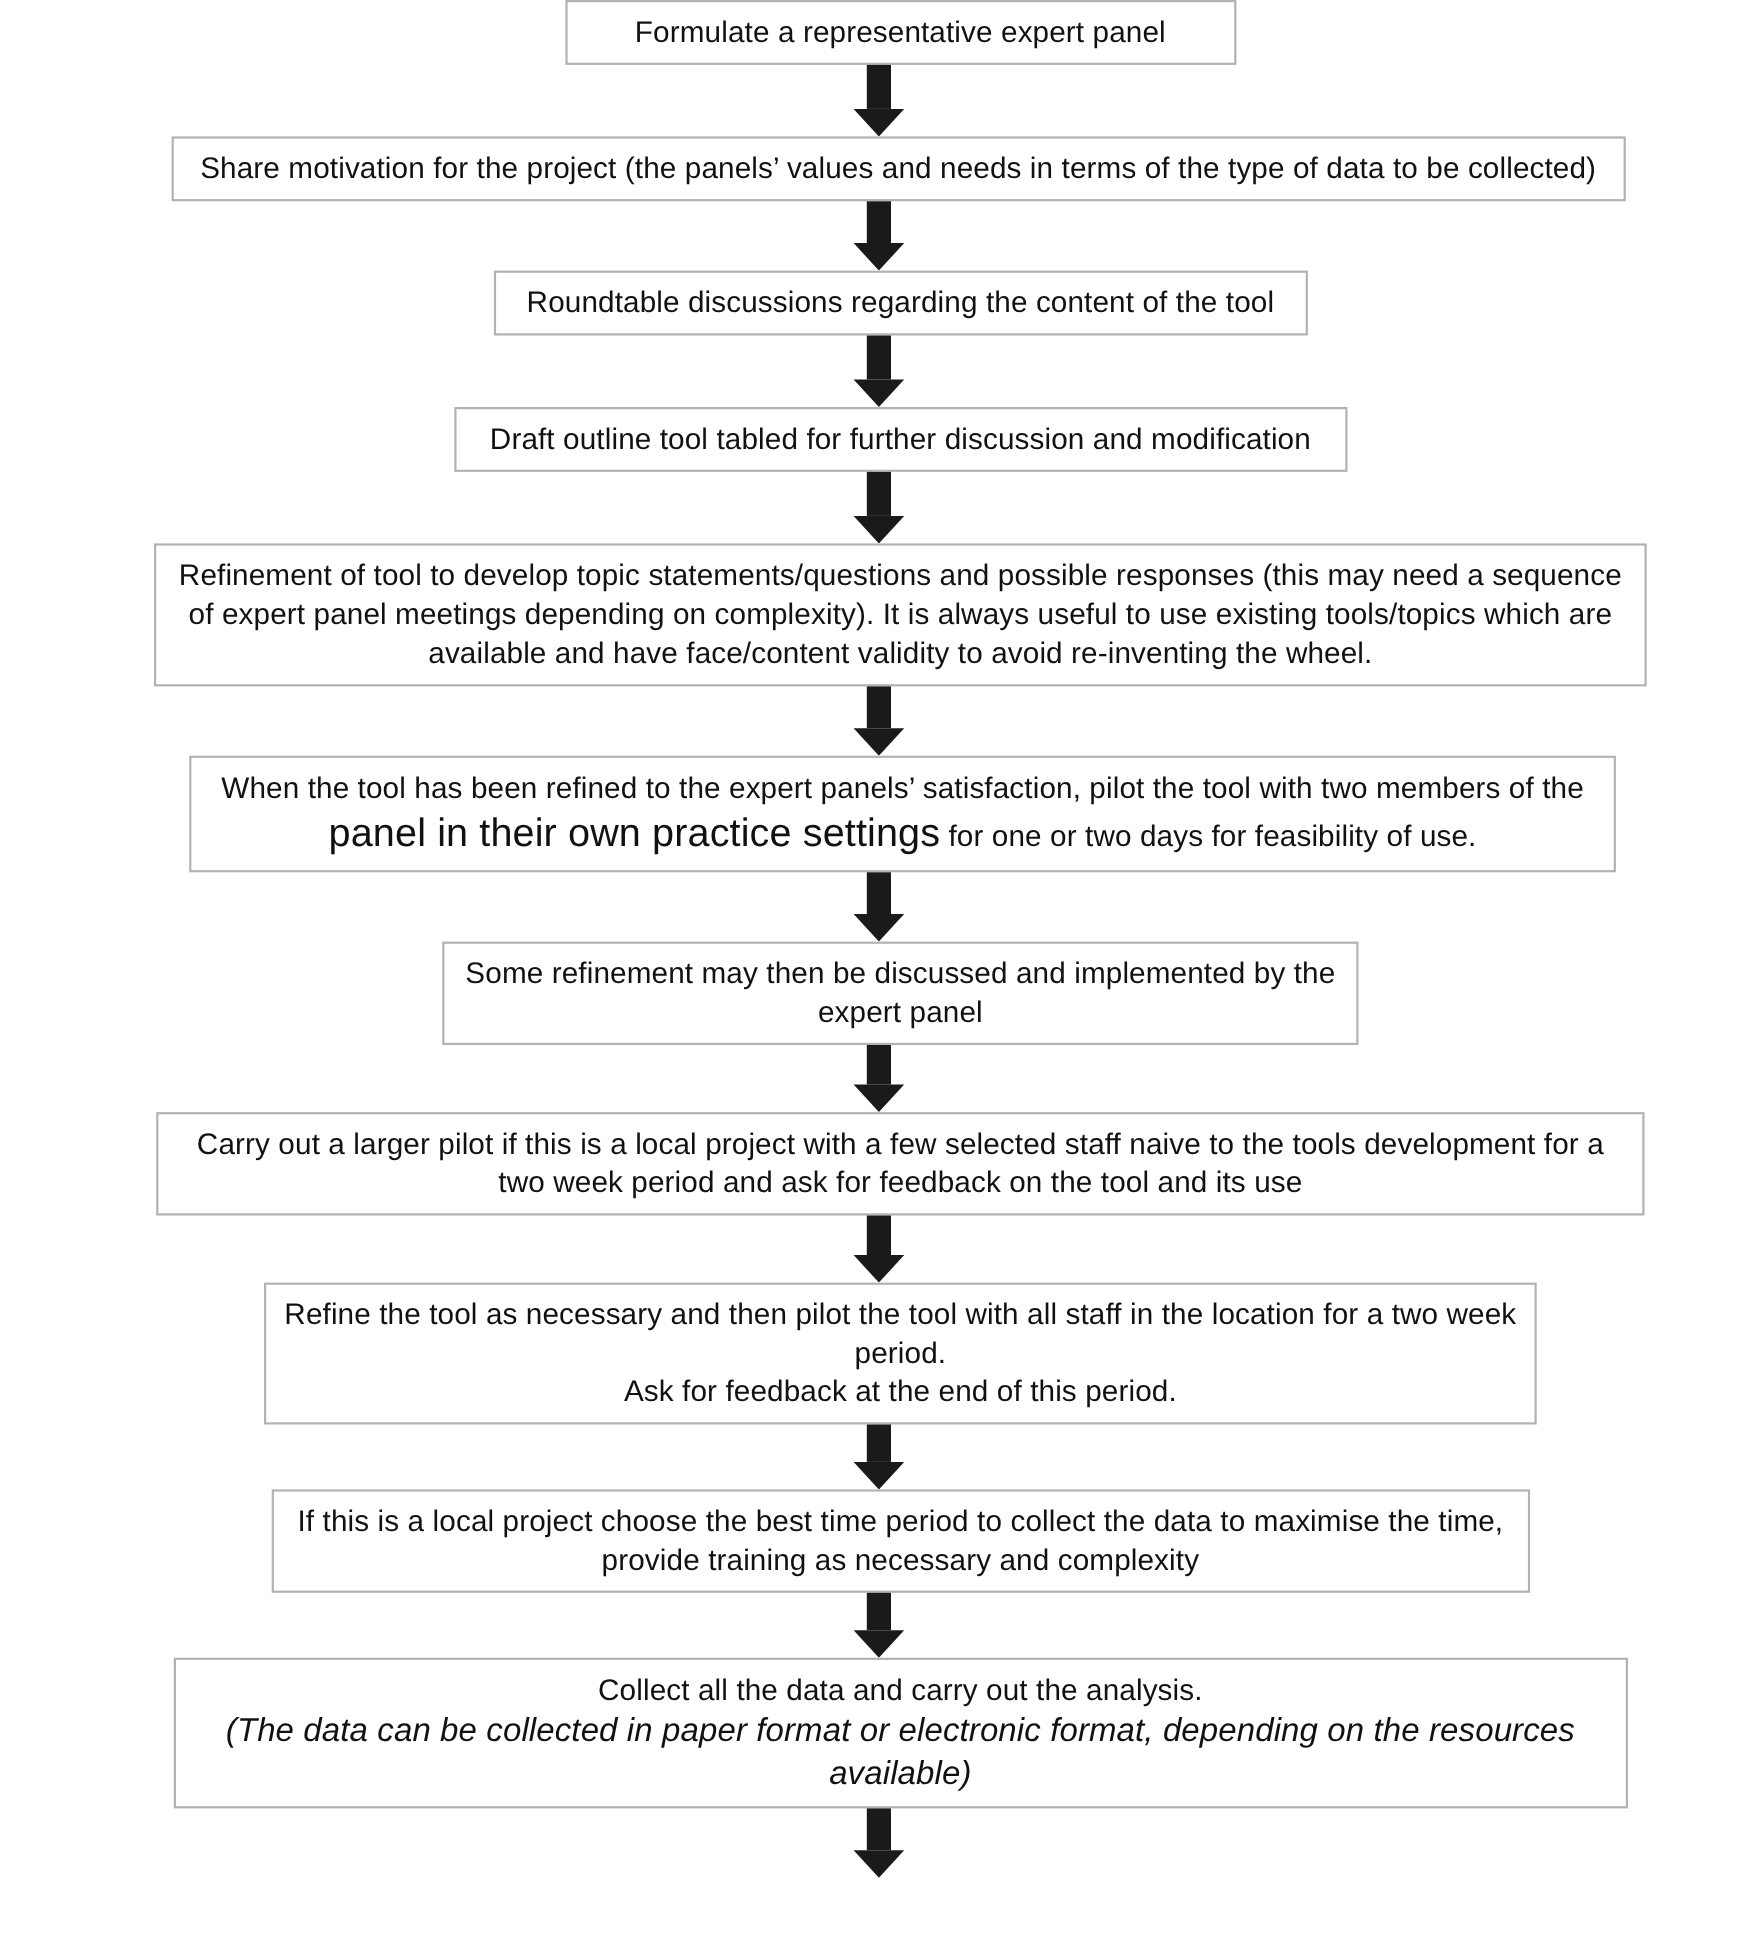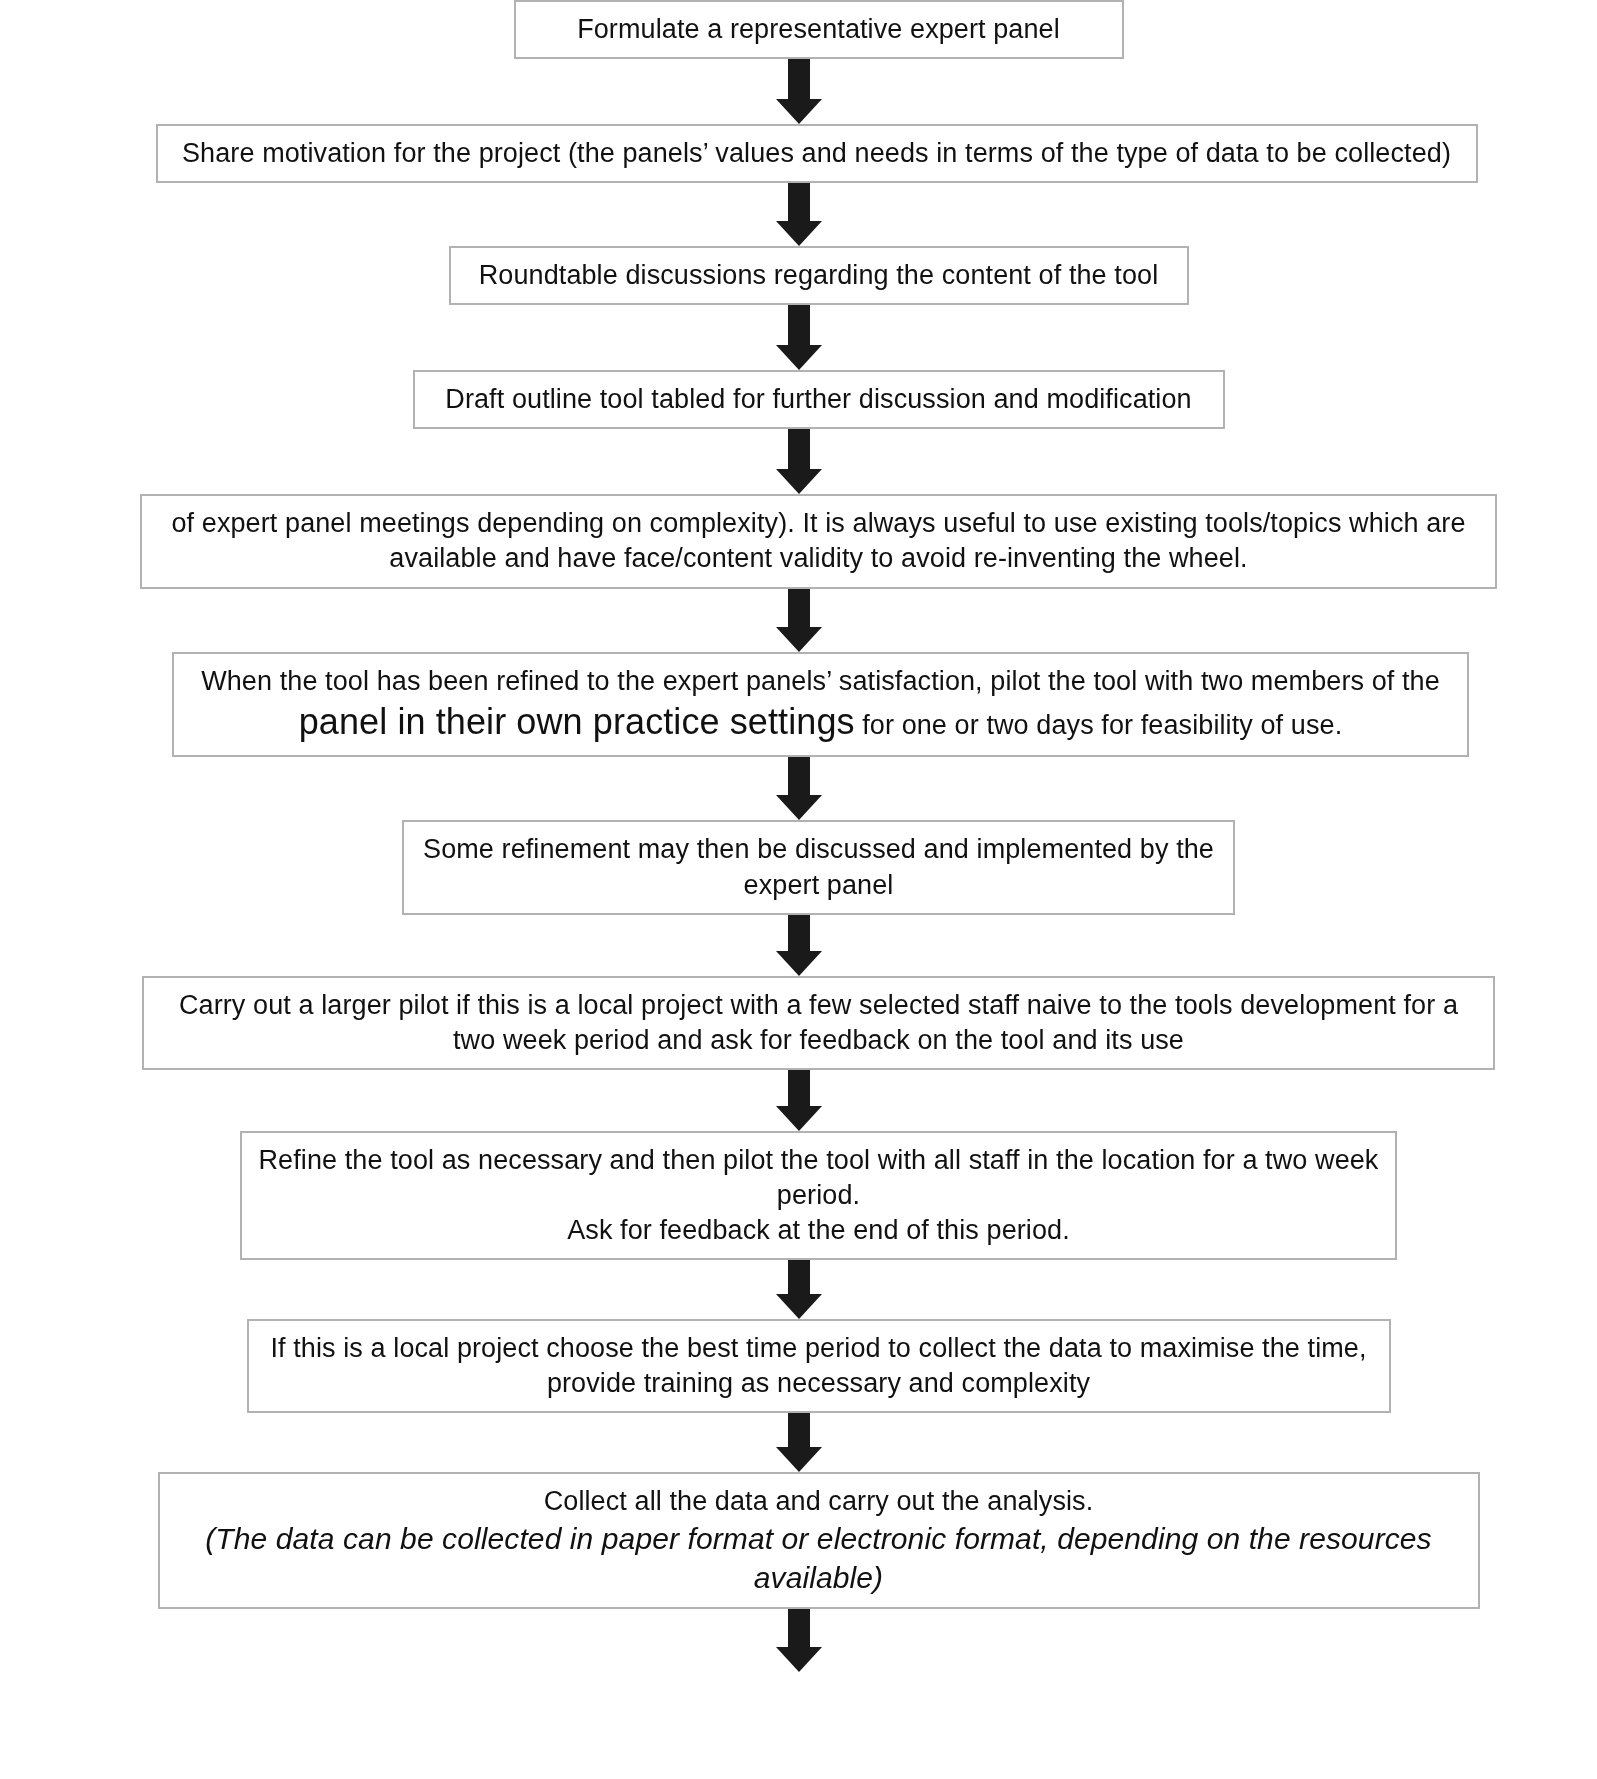--- a/index.html
+++ b/index.html
@@ -125,20 +125,21 @@
       </div>
     </div>
     <div class="arrow" style="height: 65px;">
       <div class="glyph" style="height: 65px;">
         <div class="stem" style="height: 40px;"></div>
         <div class="head"></div>
       </div>
     </div>
     <div class="row">
       <div class="node shift" style="width: 1357px; left: 0px;">
+        <span class="line">Refinement of tool to develop topic statements/questions and possible responses (this may need a sequence</span>
         <span class="line">of expert panel meetings depending on complexity). It is always useful to use existing tools/topics which are</span>
         <span class="line">available and have face/content validity to avoid re-inventing the wheel.</span>
       </div>
     </div>
     <div class="arrow" style="height: 63px;">
       <div class="glyph" style="height: 63px;">
         <div class="stem" style="height: 38px;"></div>
         <div class="head"></div>
       </div>
     </div>

